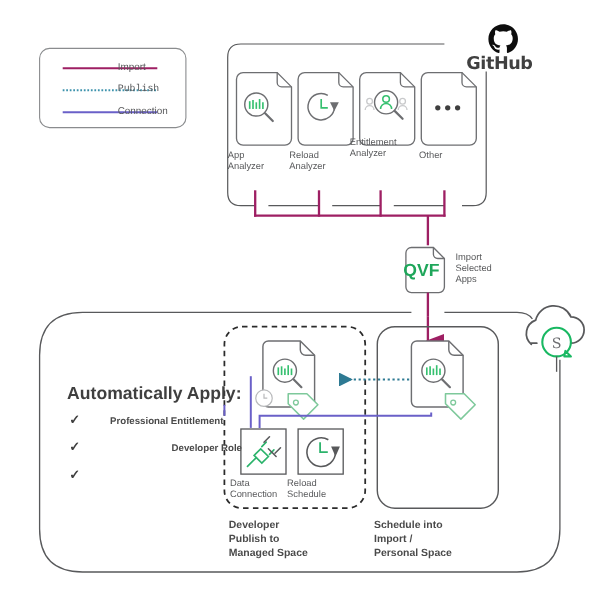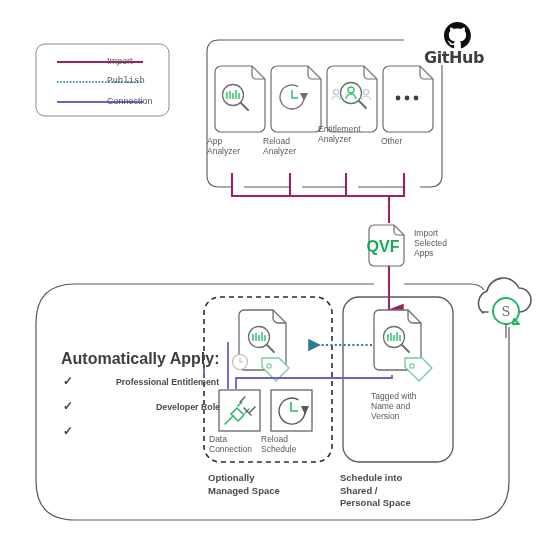--- a/index.html
+++ b/index.html
@@ -244,45 +244,41 @@
   <div style="position:absolute;left:366px;top:238px;width:34px;text-align:center;" class="qvf-txt">QVF</div>
   <div class="txt lbl" style="left:414px;top:228px;width:54px;">
     <div>Import</div>
     <div>Selected</div>
     <div>Apps</div>
   </div>
 
   <div class="apply-h" style="position:absolute;left:61px;top:350px;width:160px;">Automatically Apply:</div>
 
   <div class="check" style="left:63px;top:374px;">✓</div>
-  <div class="apply-i" style="position:absolute;left:96px;top:377px;width:140px;padding-left:20px;">Professional Entitlement</div>
+  <div class="apply-i" style="position:absolute;left:80px;top:377px;width:140px;padding-left:20px;">Professional Entitlement</div>
 
   <div class="check" style="left:63px;top:399px;">✓</div>
   <div class="apply-i" style="position:absolute;left:80px;top:402px;width:140px;text-align:right;">Developer Role</div>
 
   <div class="check" style="left:63px;top:424px;">✓</div>
 
   <div class="txt lbl" style="left:209px;top:434px;width:62px;">
     <div>Data</div>
     <div>Connection</div>
   </div>
   <div class="txt lbl" style="left:261px;top:434px;width:62px;">
     <div>Reload</div>
     <div>Schedule</div>
   </div>
 
-  <div class="txt lbl" style="left:371px;top:391px;width:64px;">
-    <div>Tagged with</div>
-    <div>Name and</div>
-    <div>Version</div>
-  </div>
 
   <div class="txt lbl-b" style="left:208px;top:472px;width:120px;line-height:1.32;">
-    <div>Optionally</div>
+    <div>Developer</div>
+    <div>Publish to</div>
     <div>Managed Space</div>
   </div>
   <div class="txt lbl-b" style="left:340px;top:472px;width:116px;line-height:1.32;">
     <div>Schedule into</div>
-    <div>Shared /</div>
+    <div>Import /</div>
     <div>Personal Space</div>
   </div>
 
 </div>
 
 </body></html>

